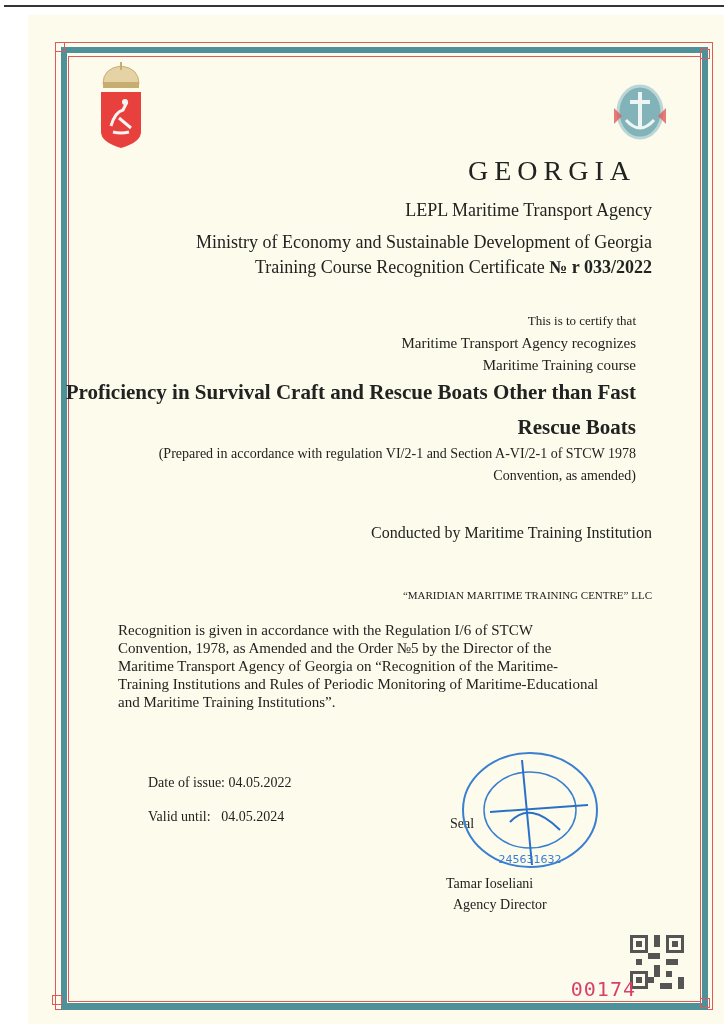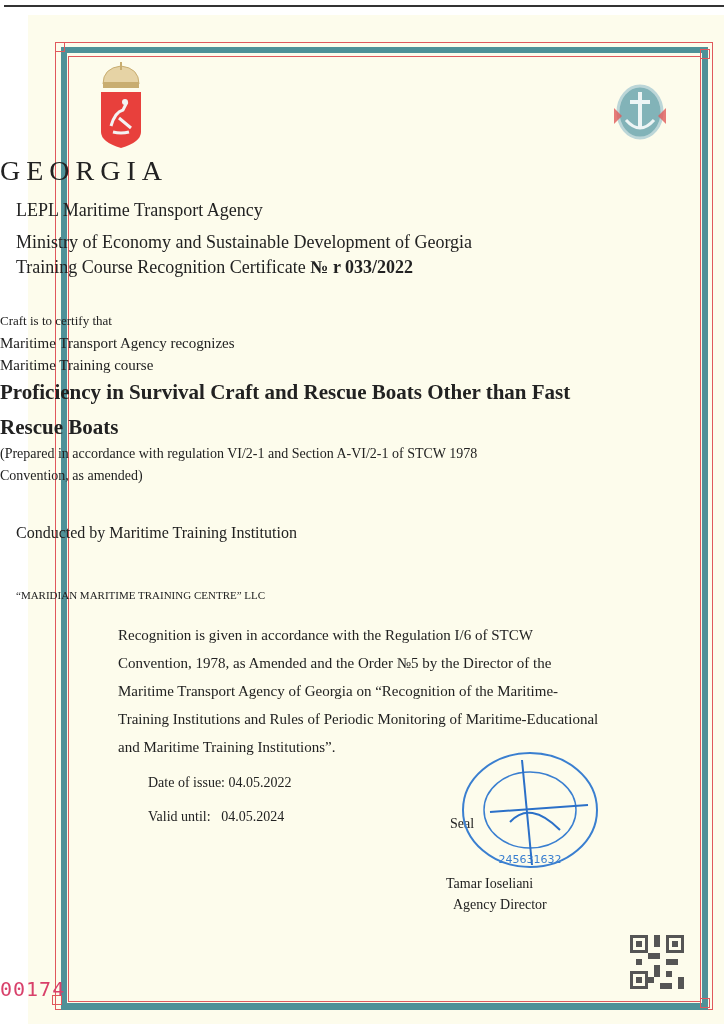--- a/index.html
+++ b/index.html
@@ -8,26 +8,26 @@
     background: #ffffff;
     font-family: "DejaVu Serif", "Liberation Serif", serif;
     color: #222;
   }
   .topline { position: absolute; left: 4px; right: 0; top: 5px; height: 2px; background: #333; }
   .paper { position: absolute; left: 28px; top: 15px; width: 696px; height: 1009px; background: #fdfcec; }
   .red { position: absolute; border: 1px solid #e0585c; }
   .teal { position: absolute; background: #4f9198; }
   .corner { position: absolute; width: 8px; height: 8px; border: 1px solid #e0585c; }
   .abs { position: absolute; }
-  .center { left: 0; width: 636px; text-align: left; }
+  .center { left: 0; width: 636px; text-align: right; }
   .title { font-family: "Liberation Serif", serif; font-size: 28px; letter-spacing: 6px; }
   .l1 { font-family: "Liberation Serif", serif; font-size: 18px; padding-left: 16px; }
   .l2 { font-family: "Liberation Serif", serif; font-size: 14px; }
   .course { font-family: "Liberation Serif", serif; font-size: 21px; font-weight: bold; line-height: 34px; }
-  .para { font-family: "Liberation Serif", serif; font-size: 15px; line-height: 28px; left: 118px; width: 490px; text-align: left; }
+  .para { font-family: "Liberation Serif", serif; font-size: 15px; line-height: 18px; left: 118px; width: 490px; text-align: left; }
   .serial { font-family: "DejaVu Sans Mono", monospace; color: #d8406a; font-size: 20px; letter-spacing: 1px; }
 </style>
 </head>
 <body>
 
 <div class="topline"></div>
 <div class="paper"></div>
 
 <div class="red" style="left:55px; top:42px; width:656px; height:966px;"></div>
 <div class="teal" style="left:61px; top:47px; width:647px; height:6px;"></div>
@@ -63,21 +63,21 @@
 </div>
 
 <div class="abs center title" style="top:155px;">GEORGIA</div>
 <div class="abs center l1" style="top:200px;">LEPL Maritime Transport Agency</div>
 <div class="abs center l1" style="top:232px;"><span>Ministry of Economy and Sustainable Development of Georgia</span></div>
 <div class="abs center l1" style="top:257px;">
   <span>Training Course Recognition Certificate</span>
   <b>№ r 033/2022</b>
 </div>
 
-<div class="abs center l2" style="top:313px; font-size:13px;">Craft is to certify that</div>
+<div class="abs center l2" style="top:313px; font-size:13px;">This is to certify that</div>
 <div class="abs center l2" style="top:335px; font-size:15px;">Maritime Transport Agency recognizes</div>
 <div class="abs center l2" style="top:357px; font-size:15px;">Maritime Training course</div>
 <div class="abs center course" style="top:375px;">Proficiency in Survival Craft and Rescue Boats Other than Fast</div>
 <div class="abs center course" style="top:410px;">Rescue Boats</div>
 <div class="abs center l2" style="top:446px;">(Prepared in accordance with regulation VI/2-1 and Section A-VI/2-1 of STCW 1978</div>
 <div class="abs center l2" style="top:468px;">Convention, as amended)</div>
 <div class="abs center l1" style="top:524px; font-size:16px;">Conducted by Maritime Training Institution</div>
 <div class="abs center l1" style="top:577px; font-size:11px;margin-top:12px;">“MARIDIAN MARITIME TRAINING CENTRE” LLC</div>
 <div class="abs para" style="top:621px;">Recognition is given in accordance with the Regulation I/6 of STCW Convention, 1978, as Amended and the Order №5 by the Director of the Maritime Transport Agency of Georgia on “Recognition of the Maritime-Training Institutions and Rules of Periodic Monitoring of Maritime-Educational and Maritime Training Institutions”.</div>
 

